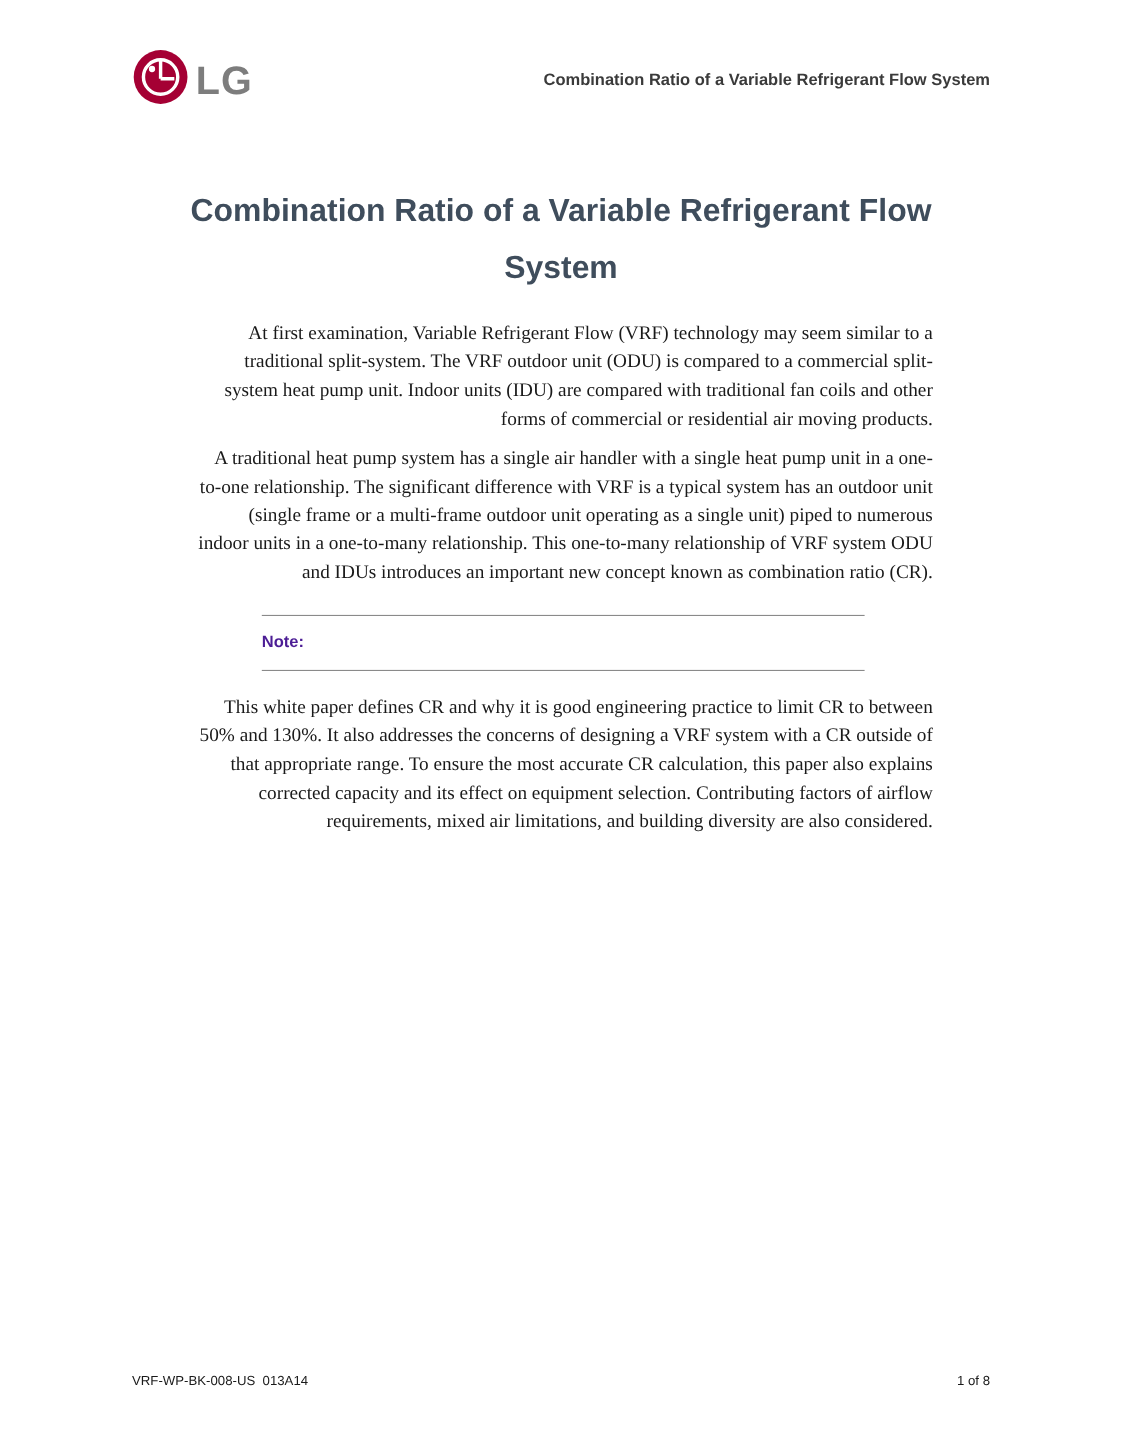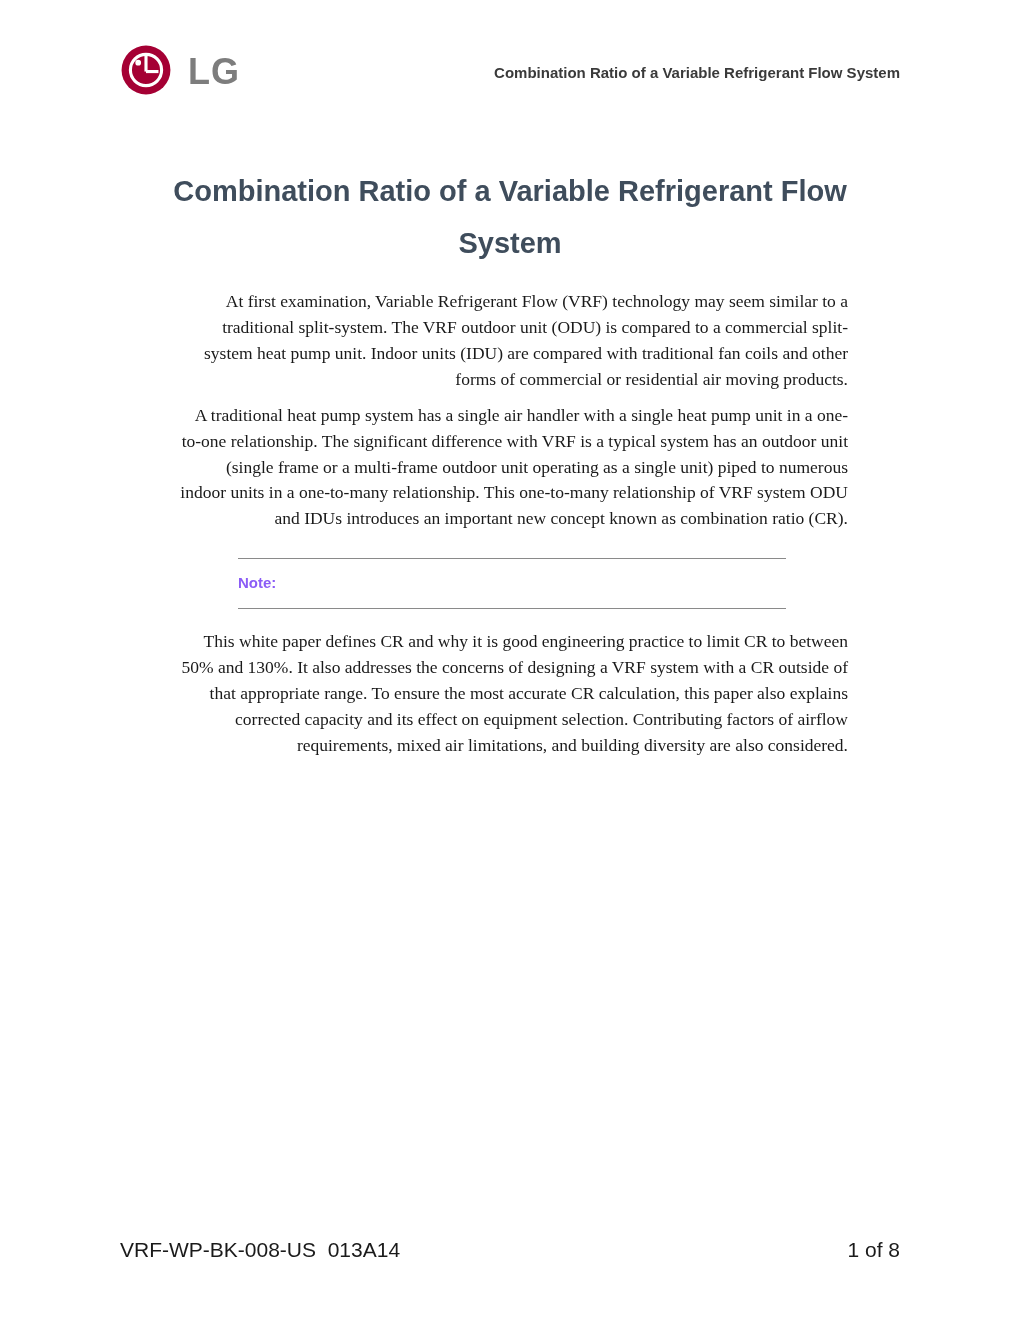--- a/index.html
+++ b/index.html
@@ -22,21 +22,21 @@
   
   .header {
     padding-top: 44px;
     display: flex;
     justify-content: space-between;
     align-items: center;
   }
   .logo-wrap {
     display: flex;
     align-items: center;
-    gap: 16px;
+    gap: 6px;
   }
   .logo-letters {
     font-family: "Liberation Sans", sans-serif;
     font-weight: bold;
     font-size: 36px;
     color: #7d7d7d;
     letter-spacing: 1px;
   }
   .header-title {
     font-family: "Liberation Sans", sans-serif;
@@ -77,41 +77,41 @@
   .note-block {
     margin: 26px 0 16px 118px;
     width: 548px;
     border-top: 1px solid #8a8a8a;
     border-bottom: 1px solid #8a8a8a;
     padding: 13px 0 14px 0;
     display: flex;
     font-family: "Liberation Sans", sans-serif;
     font-size: 15px;
     line-height: 1.47;
-    color: #8b5cf6;
+    color: #4c1d95;
   }
   .note-label {
     font-weight: bold;
     width: 97px;
     flex: 0 0 97px;
   }
   .note-text {
     flex: 1;
     white-space: pre-wrap;
   }
   
   .footer {
     position: absolute;
     left: 120px;
     right: 120px;
     bottom: 58px;
     display: flex;
     justify-content: space-between;
     font-family: "Liberation Sans", sans-serif;
-    font-size: 21px;
+    font-size: 12px;
     color: #1a1a1a;
   }
   .footer-left { white-space: pre-wrap; }
 </style>
 </head>
 <body>
 
 <div class="page">
 
   <div class="header">

